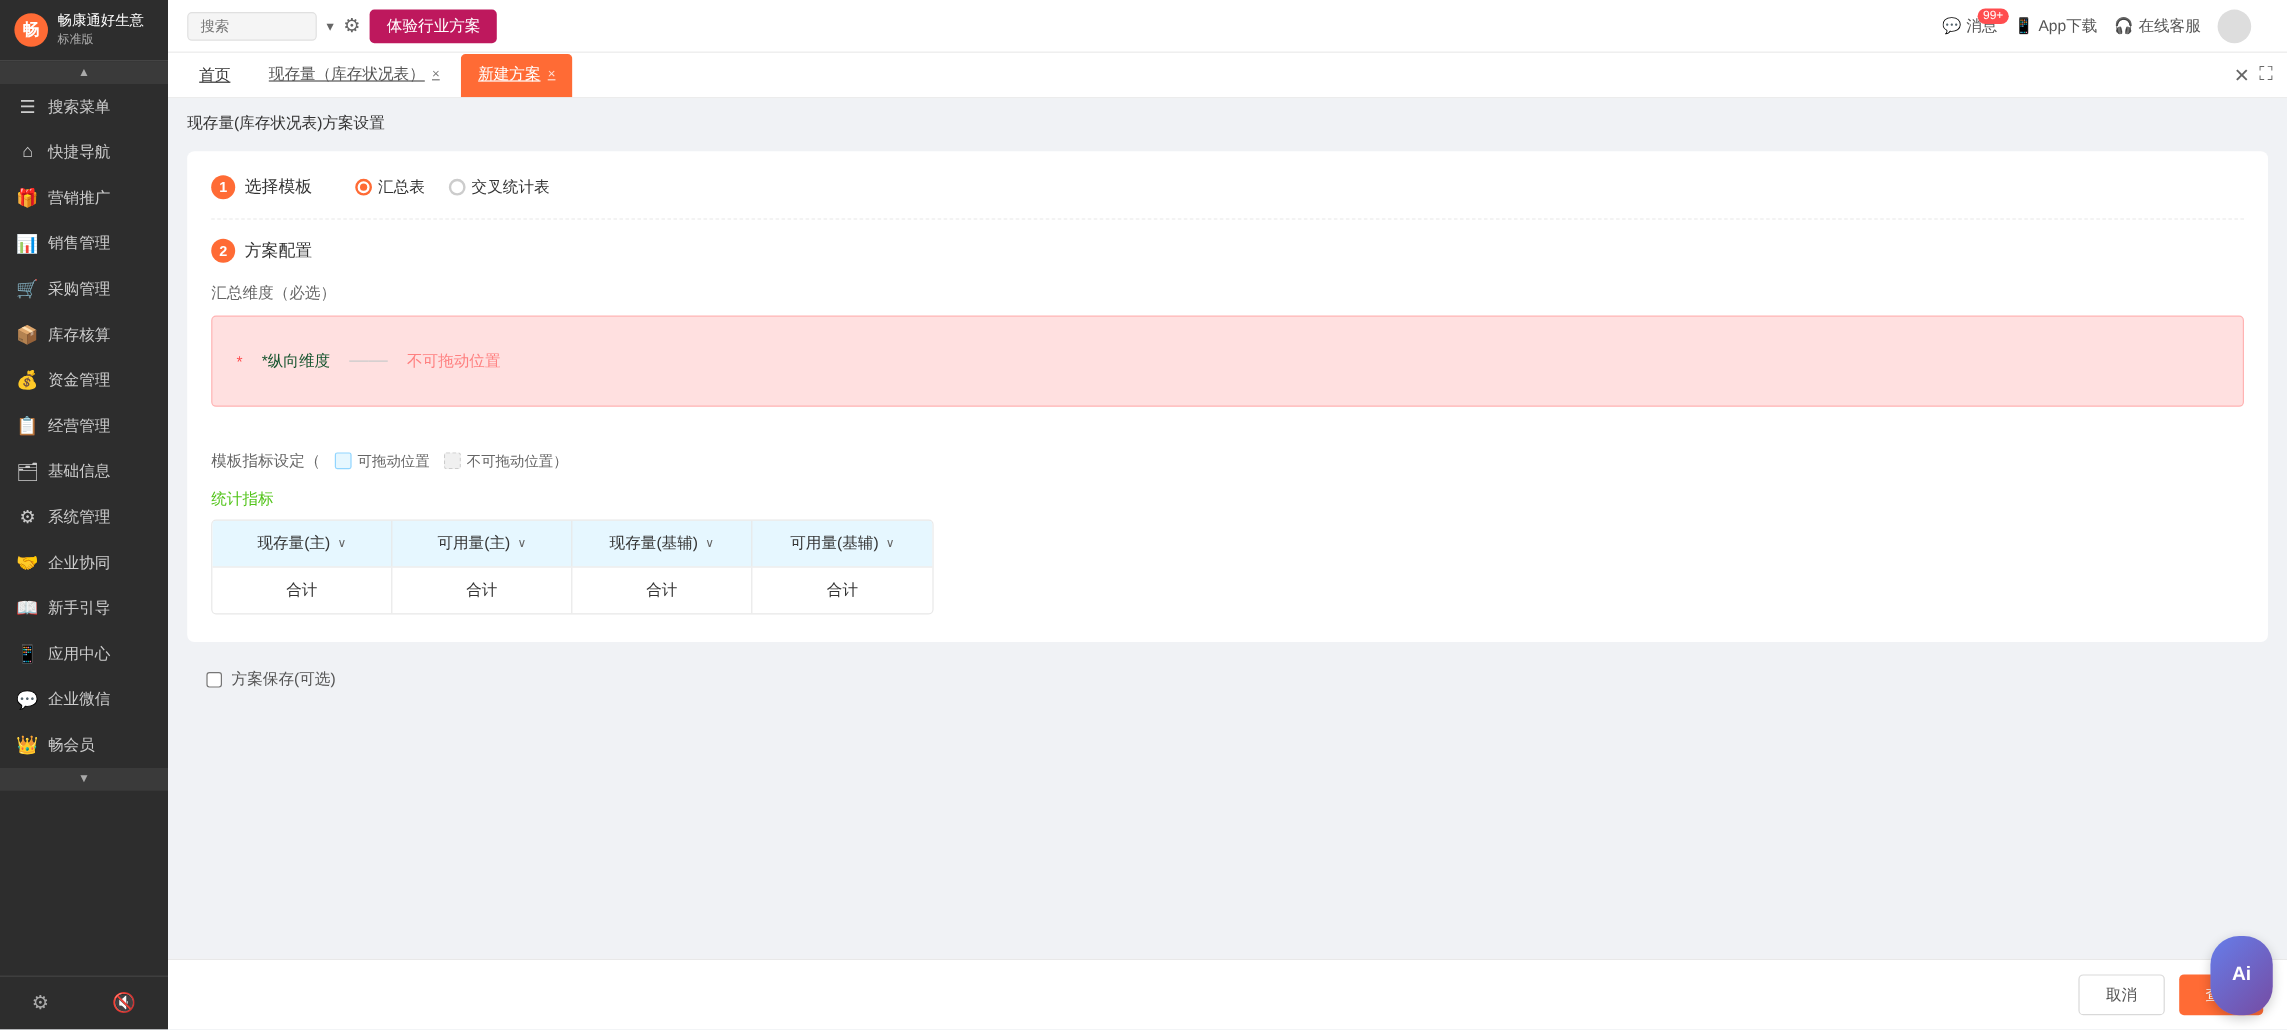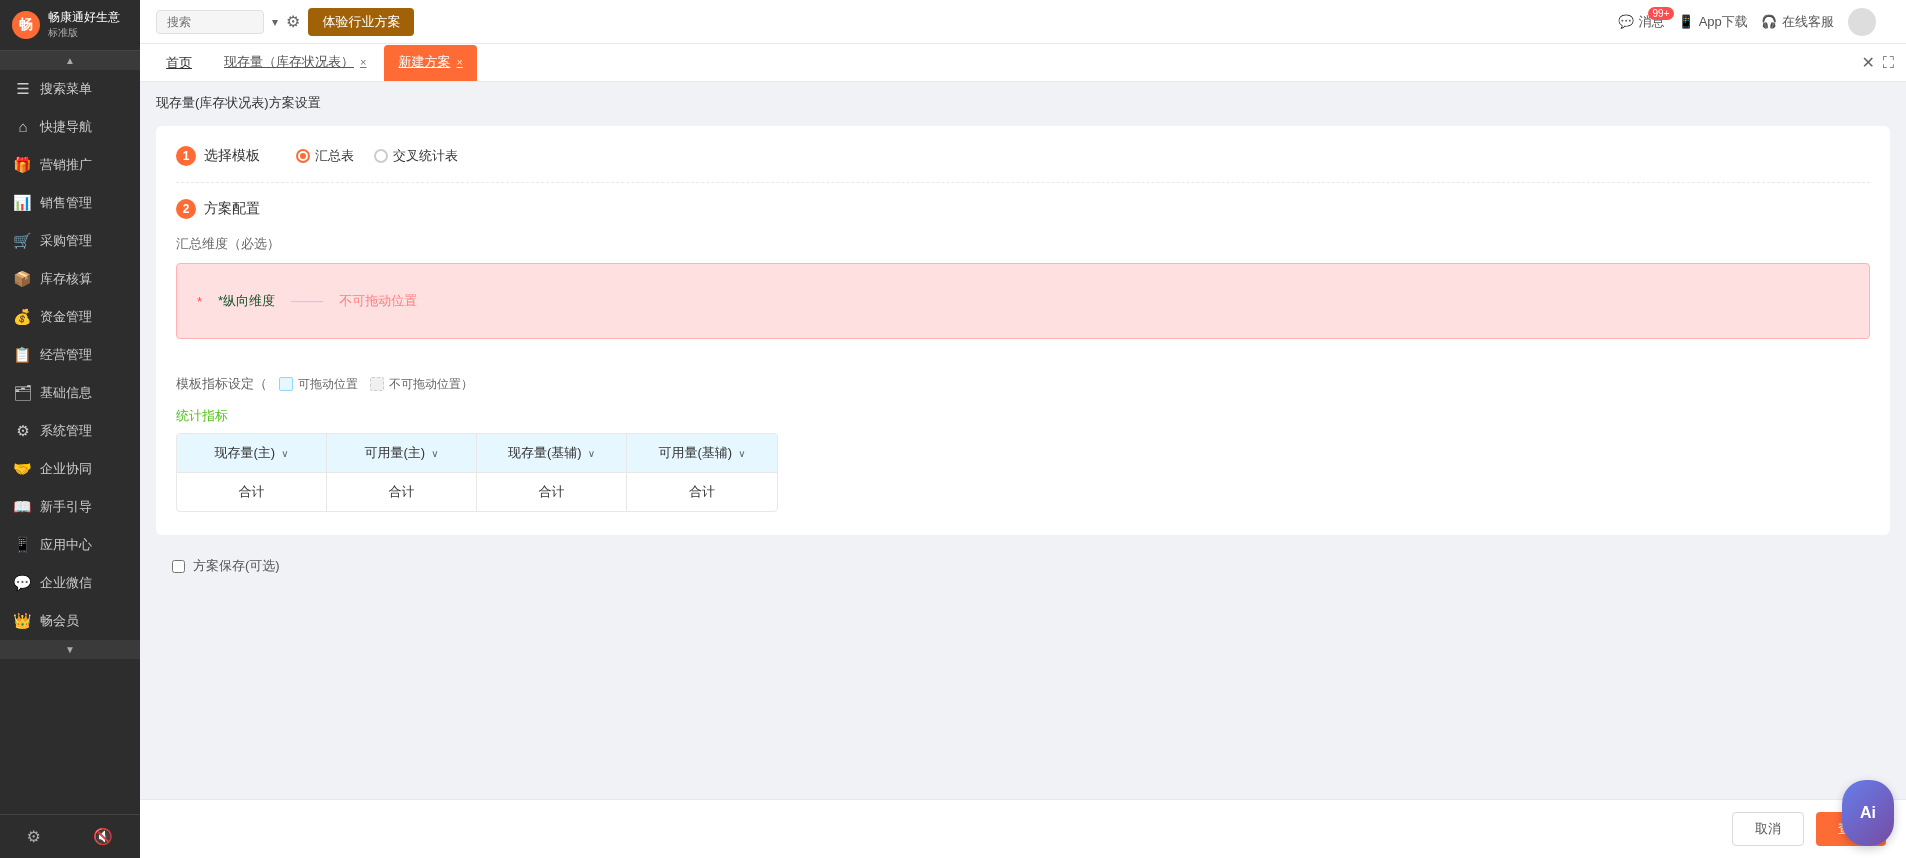--- a/index.html
+++ b/index.html
@@ -102,21 +102,21 @@
       cursor: pointer;
       font-size: 12px;
       display: flex; align-items: center; gap: 2px;
     }
     .topbar-gear {
       color: #666;
       cursor: pointer;
       font-size: 16px;
     }
     .topbar-btn {
-      background: #a16207;
+      background: #be185d;
       color: #fff;
       border: none;
       border-radius: 4px;
       padding: 5px 14px;
       font-size: 13px;
       cursor: pointer;
     }
     .topbar-right { display: flex; align-items: center; gap: 14px; }
     .topbar-notif { display: flex; align-items: center; gap: 4px; color: #555; font-size: 13px; cursor: pointer; position: relative; }
     .notif-badge {

